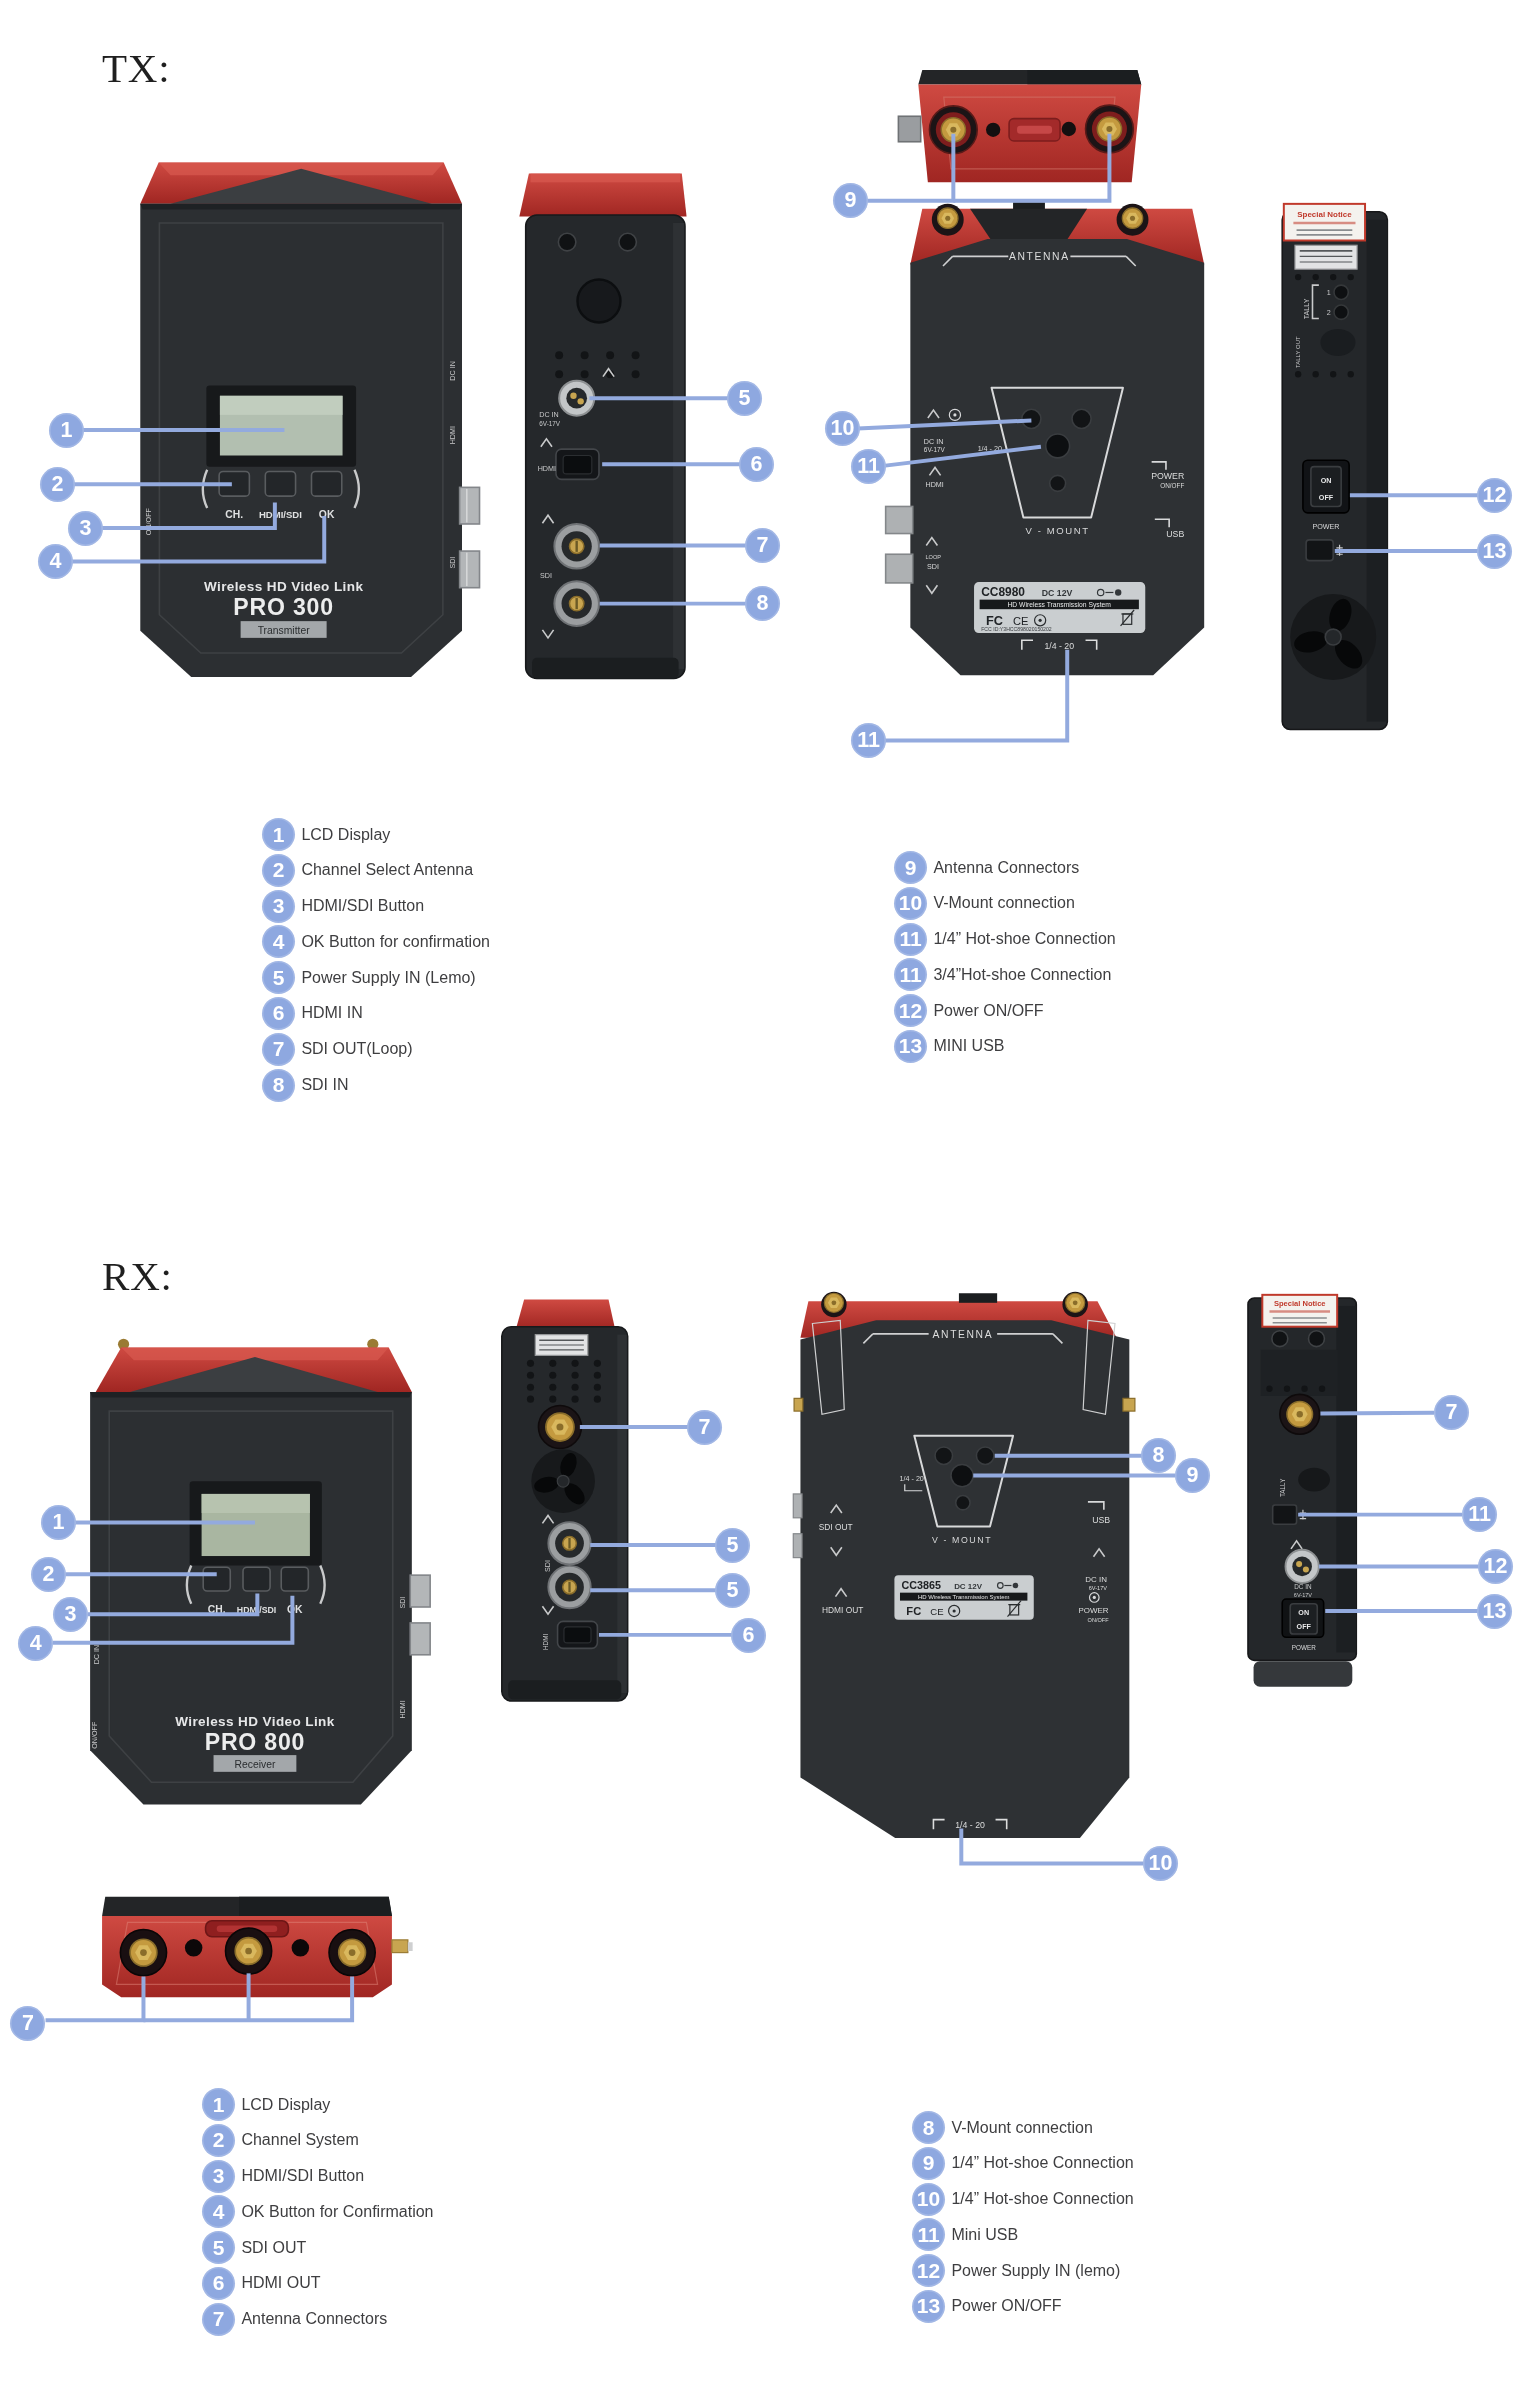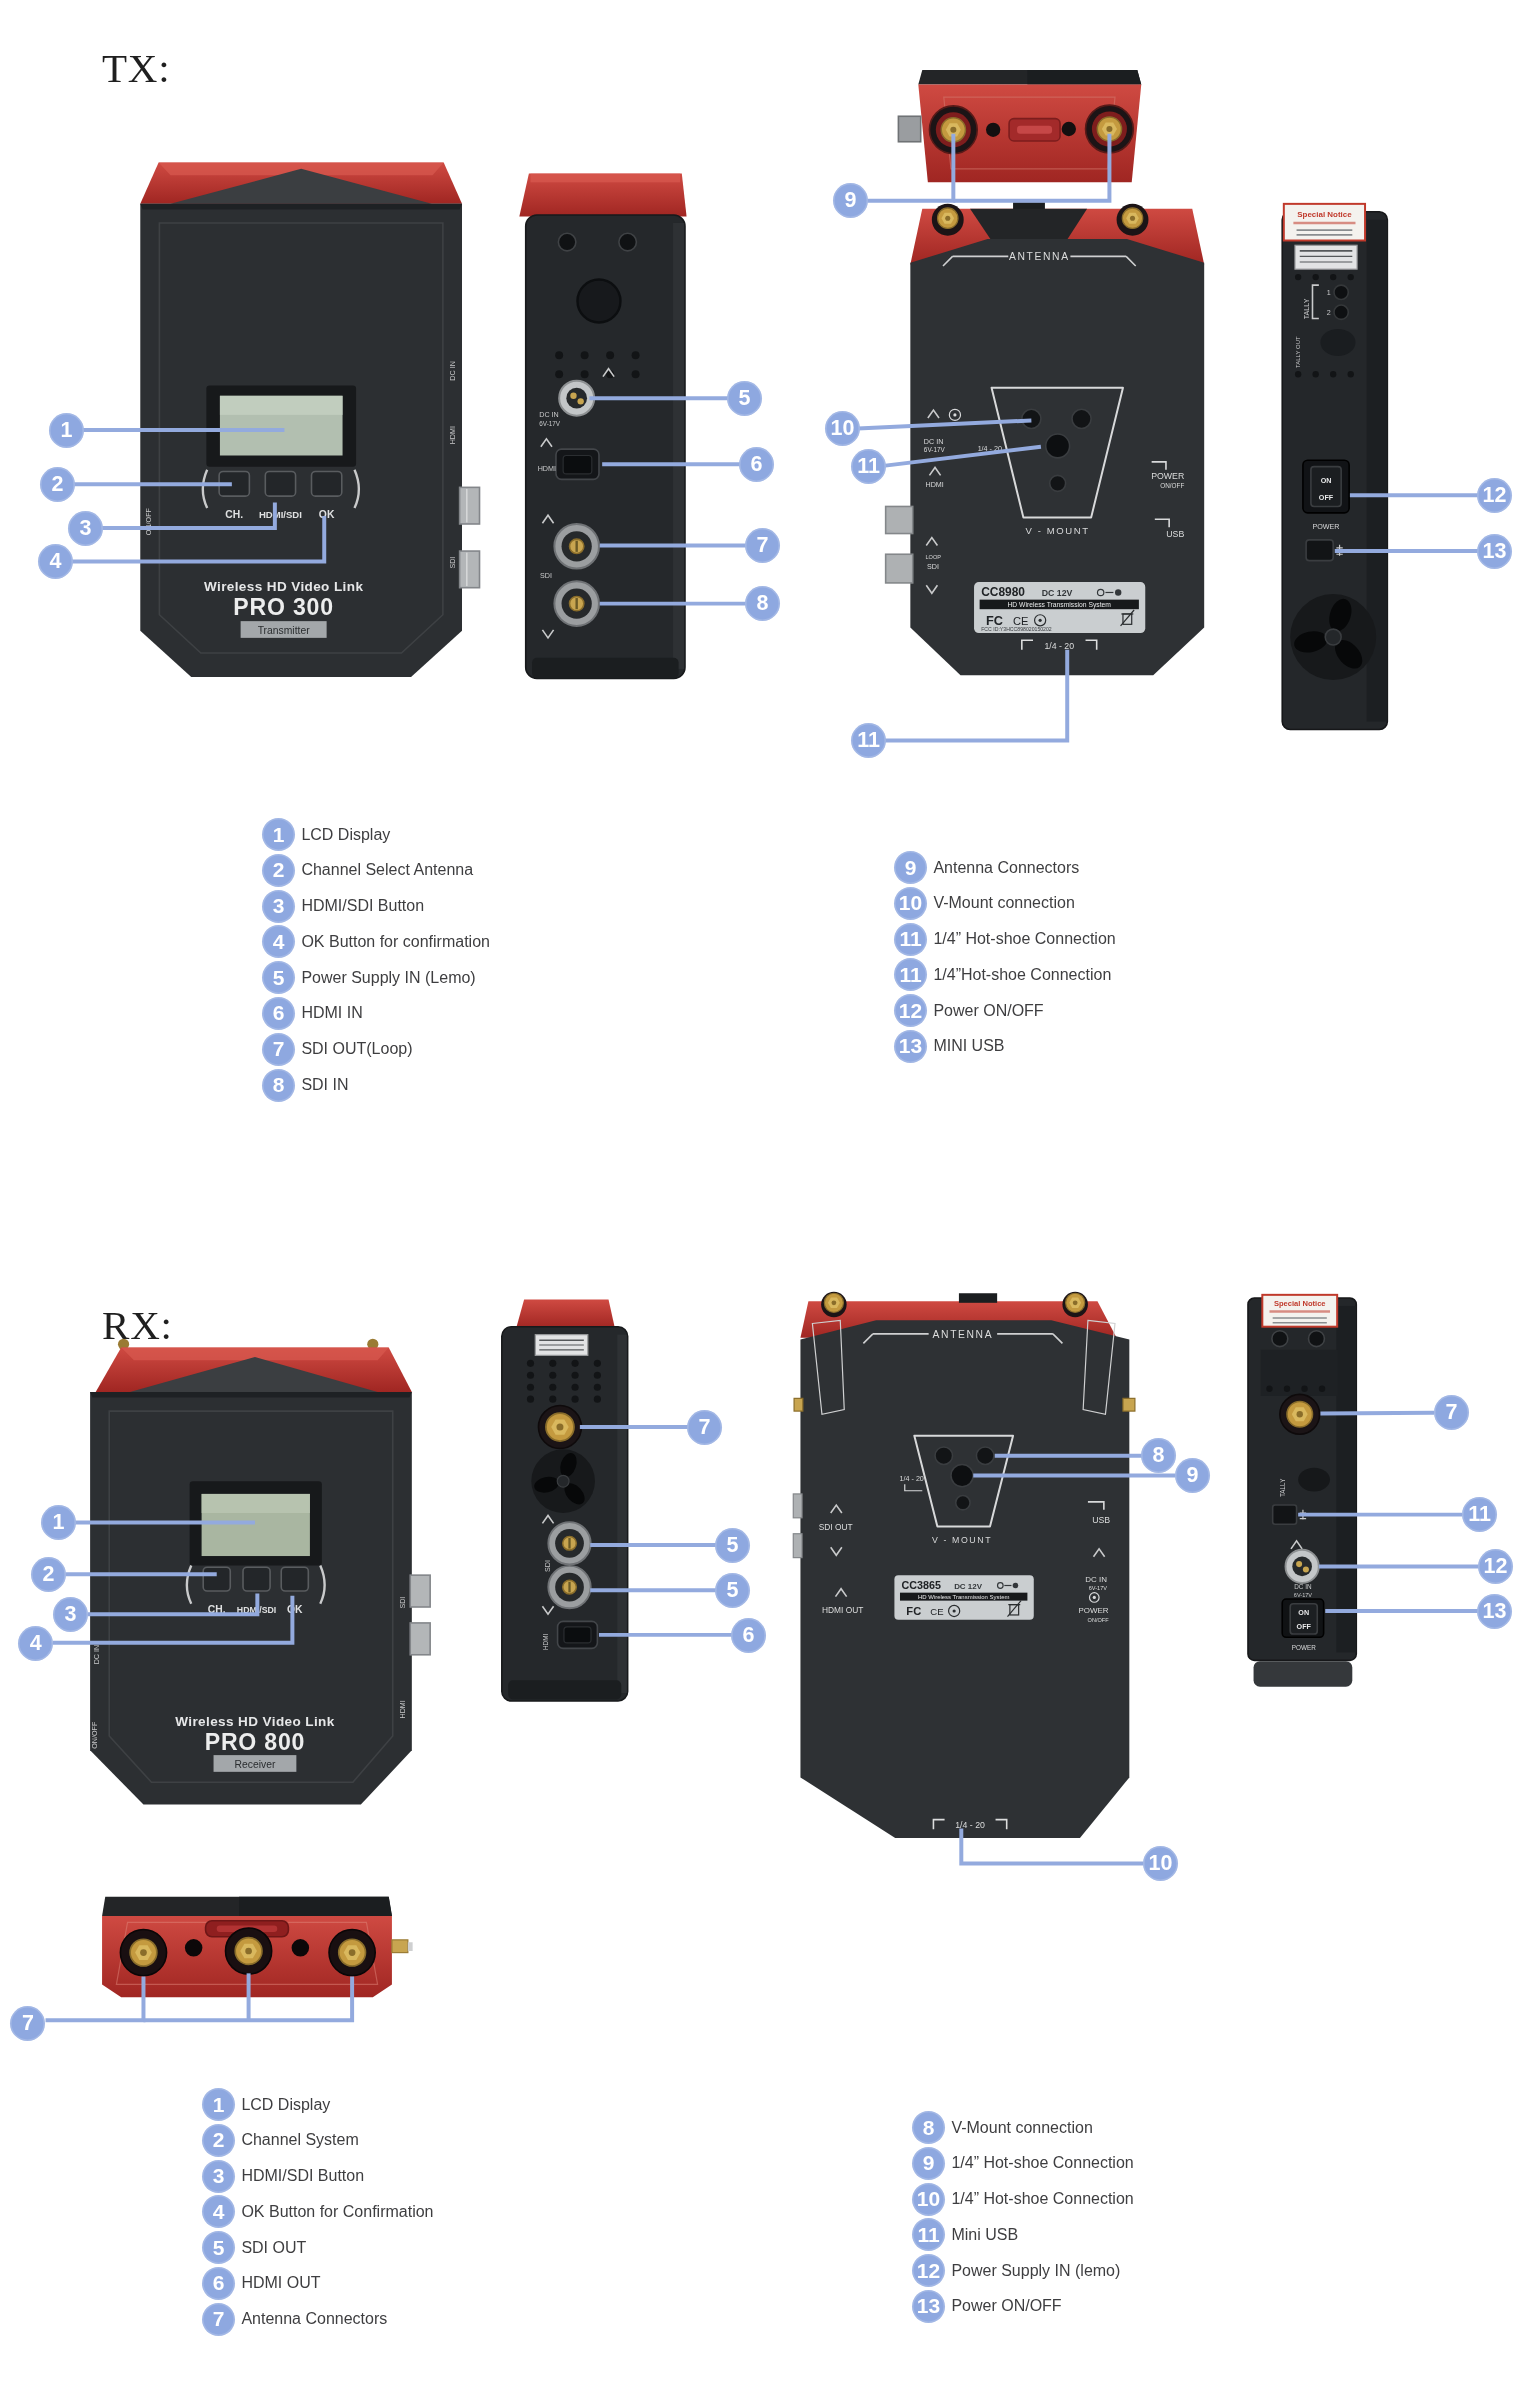--- a/index.html
+++ b/index.html
@@ -2,21 +2,21 @@
 <html style="font-size:12.7px"><head>
 <meta charset="utf-8">
 <style>
   html,body{margin:0;padding:0;background:#fff;}
   #canvas{position:relative;width:1534px;height:2389px;background:#ffffff;
           font-family:"Liberation Sans",sans-serif;overflow:hidden;}
   #art{position:absolute;left:0;top:0;}
   .sec-title{position:absolute;font-family:"Liberation Serif",serif;font-size:41px;
              color:#1f1f1f;letter-spacing:0.8px;}
   #tx-title{left:102px;top:44px;}
-  #rx-title{left:102px;top:1301px;}
+  #rx-title{left:102px;top:1252px;}
   .legend-col{position:absolute;display:flex;flex-direction:column;gap:2.8px;}
   #tx-legend-left{left:262px;top:818px;}
   #tx-legend-right{left:894px;top:851px;}
   #rx-legend-left{left:202px;top:2088px;}
   #rx-legend-right{left:912px;top:2111px;}
   .lrow{display:flex;align-items:center;height:33px;}
   .lnum{width:33px;height:33px;flex:0 0 33px;border-radius:50%;
         background:#8ea8e0;box-shadow:inset 0 0 0 1.6px rgba(255,255,255,.18);
         color:#fff;font-weight:bold;font-size:21px;
         display:flex;align-items:center;justify-content:center;}
@@ -584,21 +584,21 @@
       <div class="lrow">
         <span class="lnum">10</span>
         <span class="ltext">V-Mount connection</span>
       </div>
       <div class="lrow">
         <span class="lnum">11</span>
         <span class="ltext">1/4” Hot-shoe Connection</span>
       </div>
       <div class="lrow">
         <span class="lnum">11</span>
-        <span class="ltext">1/4”Hot-shoe Connection</span>
+        <span class="ltext">3/4”Hot-shoe Connection</span>
       </div>
       <div class="lrow">
         <span class="lnum">12</span>
         <span class="ltext">Power ON/OFF</span>
       </div>
       <div class="lrow">
         <span class="lnum">13</span>
         <span class="ltext">MINI USB</span>
       </div>
     </div>

